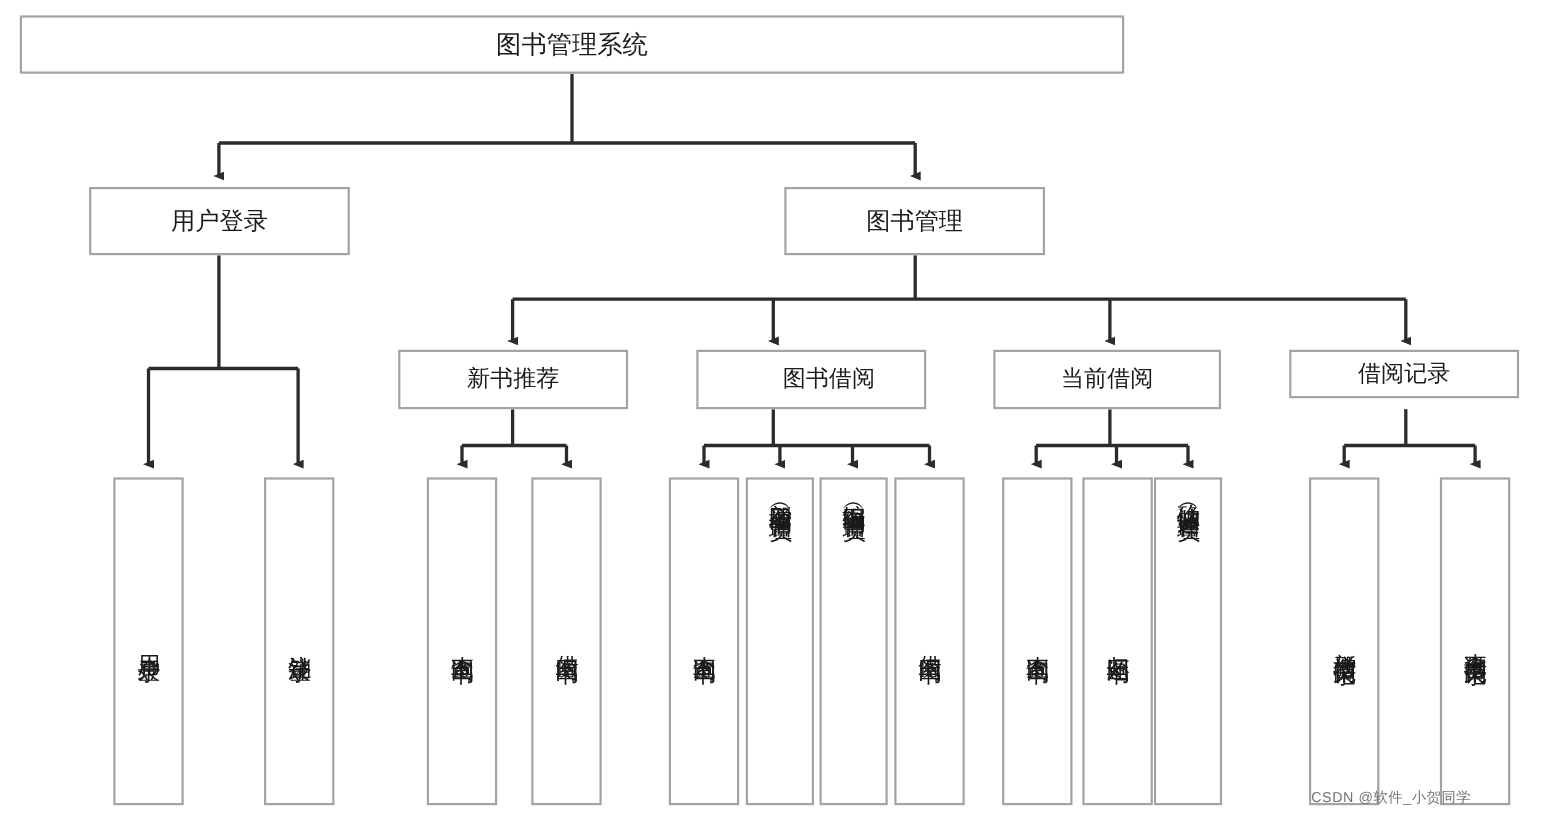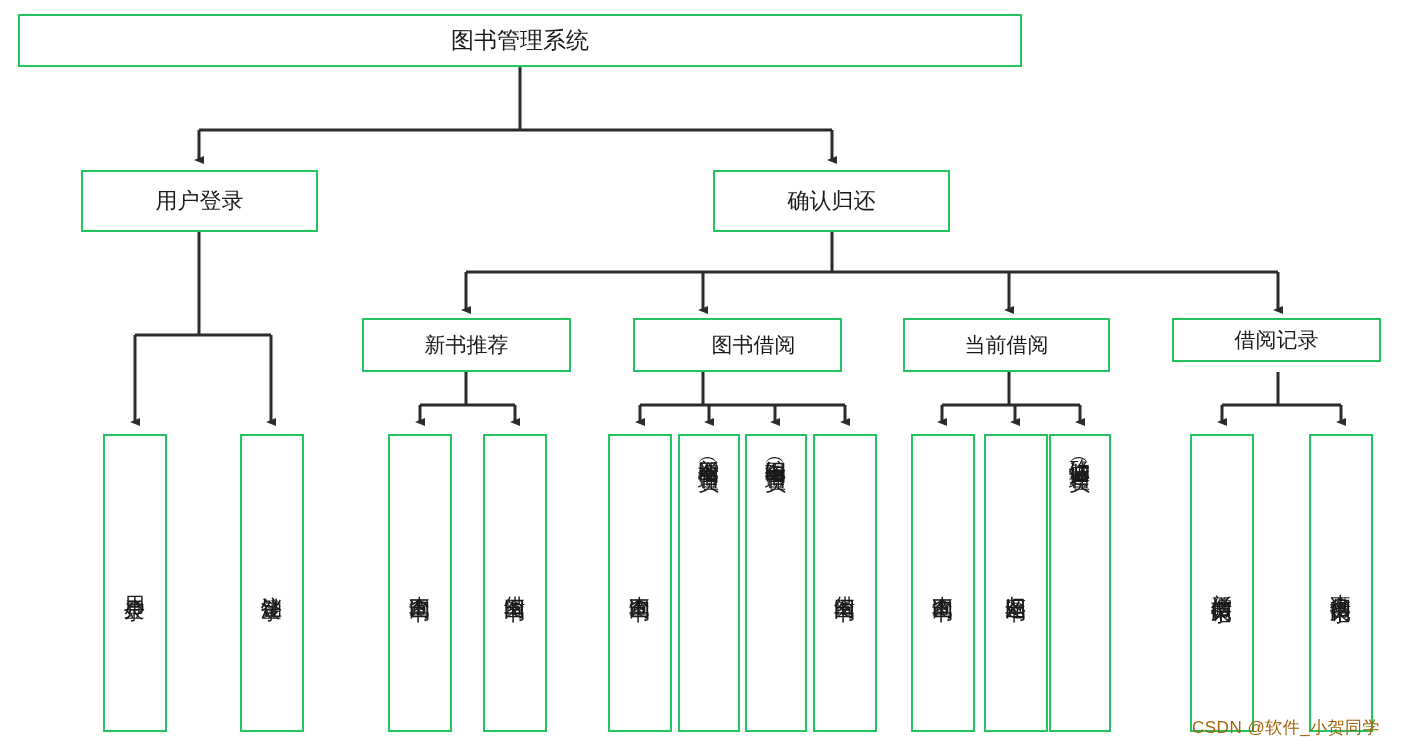--- a/index.html
+++ b/index.html
@@ -23,21 +23,21 @@
     left: 0;
     top: 0;
     width: 1405px;
     height: 747px;
     pointer-events: none;
   }
   .node {
     position: absolute;
     box-sizing: border-box;
     background: #ffffff;
-    border: 2px solid #22c55e;
+    border: 2px solid #a3a3a3;
     display: flex;
     align-items: center;
     justify-content: center;
     color: #1a1a1a;
     z-index: 2;
   }
   .node-label {
     display: block;
     text-align: center;
     line-height: 1.18;
@@ -58,22 +58,22 @@
     line-height: 1;
   }
   .node.leaf.centered {
     align-items: center;
     padding-top: 0;
   }
   .watermark {
     position: absolute;
     left: 1192px;
     top: 716px;
-    font-size: 17px;
-    color: #a16207;
+    font-size: 13px;
+    color: #737373;
     letter-spacing: 0.5px;
     white-space: nowrap;
     z-index: 5;
   }
 </style>
 </head>
 <body>
 
 <div id="canvas">
 
@@ -128,21 +128,21 @@
   </svg>
 
   <div class="node root" style="left:18px; top:14px; width:1004px; height:53px;">
     <span class="node-label">图书管理系统</span>
   </div>
 
   <div class="node level1" style="left:81px; top:170px; width:237px; height:62px;">
     <span class="node-label">用户登录</span>
   </div>
   <div class="node level1" style="left:713px; top:170px; width:237px; height:62px;">
-    <span class="node-label">确认归还</span>
+    <span class="node-label">图书管理</span>
   </div>
 
   <div class="node level2" style="left:362px; top:318px; width:209px; height:54px;">
     <span class="node-label">新书推荐</span>
   </div>
   <div class="node level2" style="left:633px; top:318px; width:209px; height:54px;padding-left:32px;">
     <span class="node-label">图书借阅</span>
   </div>
   <div class="node level2" style="left:903px; top:318px; width:207px; height:54px;">
     <span class="node-label">当前借阅</span>

